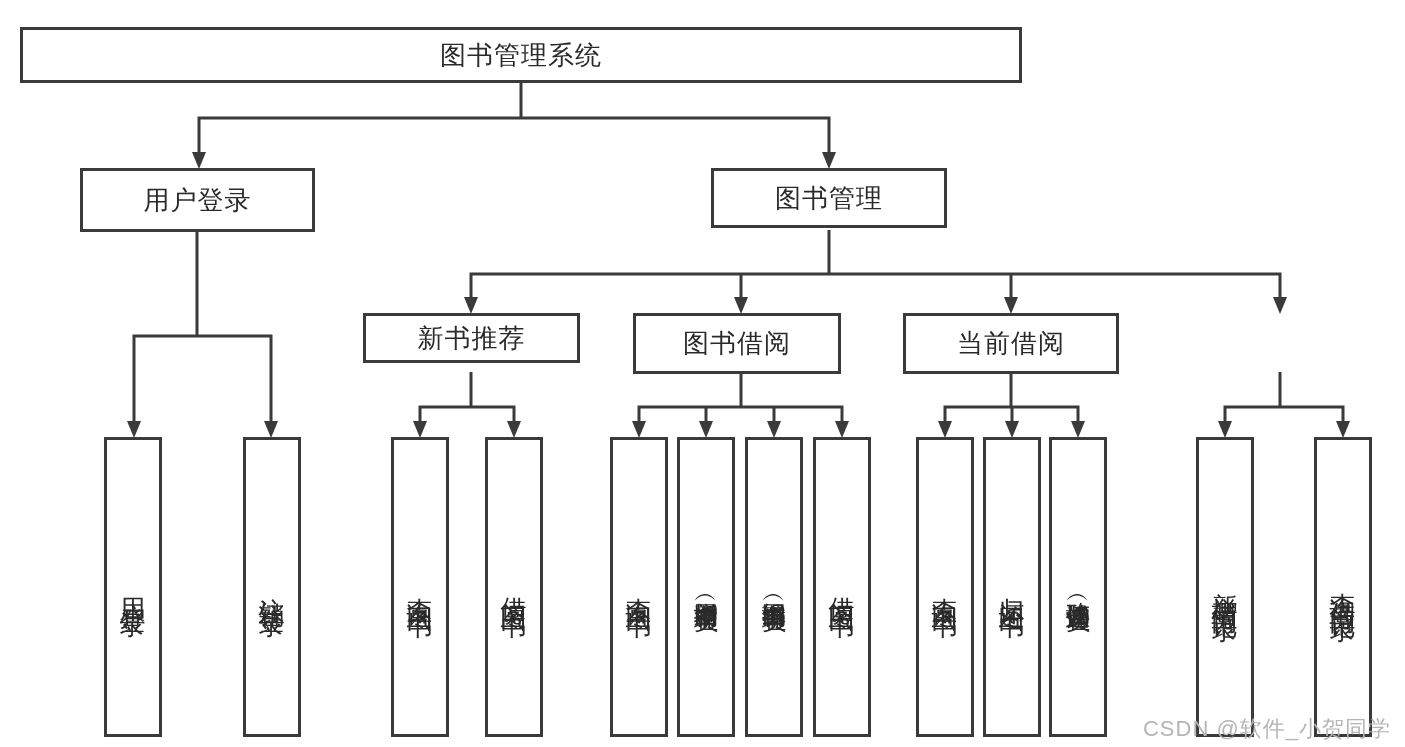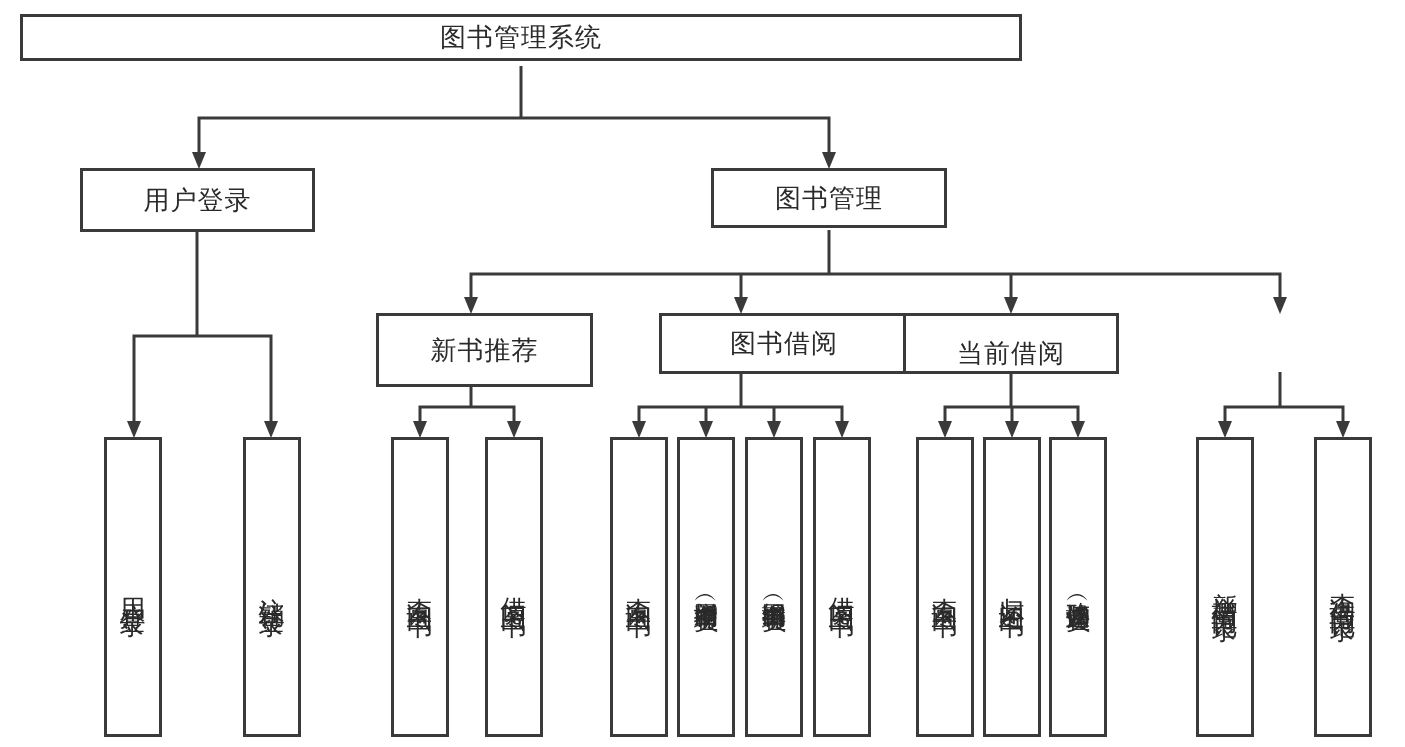--- a/index.html
+++ b/index.html
@@ -31,26 +31,26 @@
     align-items: center;
     justify-content: center;
     color: #2a2a2a;
   }
   .box .label {
     font-size: 26px;
     letter-spacing: 1px;
     white-space: nowrap;
     color: #2a2a2a;
   }
-  .root-box    { left: 20px;  top: 14px;  width: 1002px; height: 47px; }
+  .root-box    { left: 20px;  top: 27px;  width: 1002px; height: 56px; }
   .lvl2-a      { left: 80px;  top: 168px; width: 235px;  height: 64px; }
   .lvl2-b      { left: 711px; top: 168px; width: 236px;  height: 60px; }
-  .lvl3-a      { left: 363px; top: 313px; width: 217px;  height: 74px; margin-left: 13px; }
-  .lvl3-b      { left: 633px; top: 313px; width: 250px;  height: 61px; margin-left: 26px; }
-  .lvl3-c      { left: 903px; top: 313px; width: 216px;  height: 61px; align-items: flex-end; }
+  .lvl3-a      { left: 363px; top: 313px; width: 217px;  height: 50px; }
+  .lvl3-b      { left: 633px; top: 313px; width: 208px;  height: 61px; }
+  .lvl3-c      { left: 903px; top: 313px; width: 216px;  height: 61px; }
   .lvl3-d      { left: 1173px;top: 313px; width: 215px;  height: 61px; }
   .leaf {
     top: 437px;
     width: 58px;
     height: 300px;
   }
   .leaf .label {
     writing-mode: vertical-rl;
     text-orientation: mixed;
     font-size: 26px;
@@ -165,14 +165,15 @@
     <span class="label">确认归还（管理员）</span>
   </div>
 
   <div class="box leaf" style="left:1196px">
     <span class="label">新增借阅记录</span>
   </div>
   <div class="box leaf" style="left:1314px">
     <span class="label">查询借阅记录</span>
   </div>
 
+  <div class="watermark">CSDN @软件_小贺同学</div>
 
 </div>
 
 </body></html>

